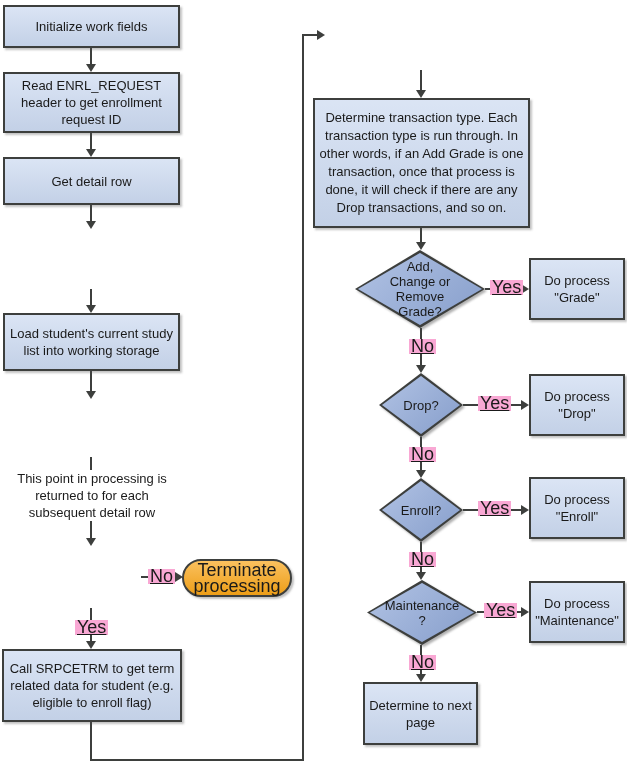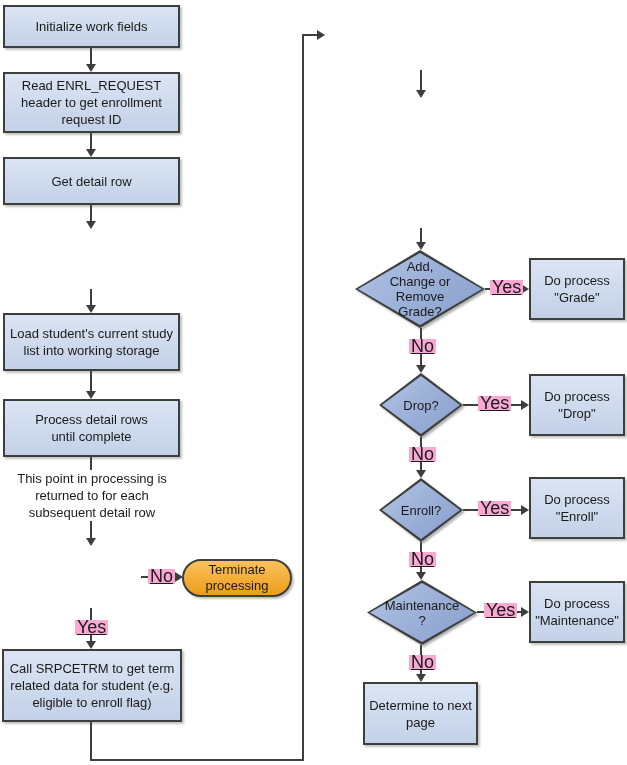--- a/index.html
+++ b/index.html
@@ -4,21 +4,21 @@
 <style>
   html,body{margin:0;padding:0;background:#fff;}
   .canvas{position:relative;width:627px;height:765px;background:#fff;overflow:hidden;
           font-family:"Liberation Sans",sans-serif;color:#1a1a1a;}
   .node{position:absolute;box-sizing:border-box;display:flex;align-items:center;justify-content:center;
         text-align:center;font-size:13px;line-height:17px;white-space:pre-line;padding:2px 3px;}
   .box{background:linear-gradient(180deg,rgba(255,255,255,.30),rgba(0,0,0,.04)),var(--box-fill);
        border:2px solid var(--line);box-shadow:2px 2px 2px rgba(80,80,80,.35);}
   .pill{background:linear-gradient(180deg,rgba(255,255,255,.30),rgba(0,0,0,.05)),var(--terminator-fill);
         border:2px solid var(--line);border-radius:19px;box-shadow:2px 2px 2px rgba(80,80,80,.35);
-        font-size:13px;line-height:16px;}
+        font-size:18px;line-height:16px;}
   .diamond{position:absolute;filter:drop-shadow(2px 2px 1px rgba(80,80,80,.45));}
   .d-bg{position:absolute;inset:0;background:var(--line);
         clip-path:polygon(50% 0,100% 50%,50% 100%,0 50%);}
   .d-fill{position:absolute;inset:3px;
         background:linear-gradient(135deg,rgba(255,255,255,.30),rgba(0,0,0,.06)),var(--diamond-fill);
         clip-path:polygon(50% 0,100% 50%,50% 100%,0 50%);}
   .d-label{position:absolute;inset:0;display:flex;align-items:center;justify-content:center;
         text-align:center;font-size:13px;line-height:15px;white-space:pre-line;}
   .vline{position:absolute;width:2px;background:var(--line);}
   .hline{position:absolute;height:2px;background:var(--line);}
@@ -110,29 +110,33 @@
   <span class="lbl" style="left:484px;top:603px">Yes</span>
   <span class="lbl" style="left:409px;top:655px">No</span>
 
   <div class="node box" style="left:3px;top:5px;width:177px;height:43px">Initialize work fields</div>
   <div class="node box" style="left:3px;top:157px;width:177px;height:48px">Get detail row</div>
   <div class="node box" style="left:3px;top:72px;width:177px;height:61px">Read ENRL_REQUEST
 header to get enrollment
 request ID</div>
   <div class="node box" style="left:3px;top:313px;width:177px;height:58px">Load student's current study
 list into working storage</div>
-  <div class="node box" style="left:3px;top:399px;width:177px;height:58px">Process detail rows
-until complete</div>
   <div class="node box" style="left:2px;top:649px;width:180px;height:73px">Call SRPCETRM to get term
 related data for student (e.g.
 eligible to enroll flag)</div>
 
   <div class="node pill" style="left:182px;top:559px;width:110px;height:38px">Terminate
 processing</div>
 
+  <div class="node box" style="left:313px;top:98px;width:217px;height:130px;line-height:18px">Determine transaction type. Each
+transaction type is run through. In
+other words, if an Add Grade is one
+transaction, once that process is
+done, it will check if there are any
+Drop transactions, and so on.</div>
 
   <div class="diamond" style="left:355px;top:250px;width:130px;height:78px">
     <div class="d-bg"></div>
     <div class="d-fill"></div>
     <div class="d-label">Add,
 Change or
 Remove
 Grade?</div>
   </div>
   <div class="node box" style="left:529px;top:258px;width:96px;height:62px">Do process

